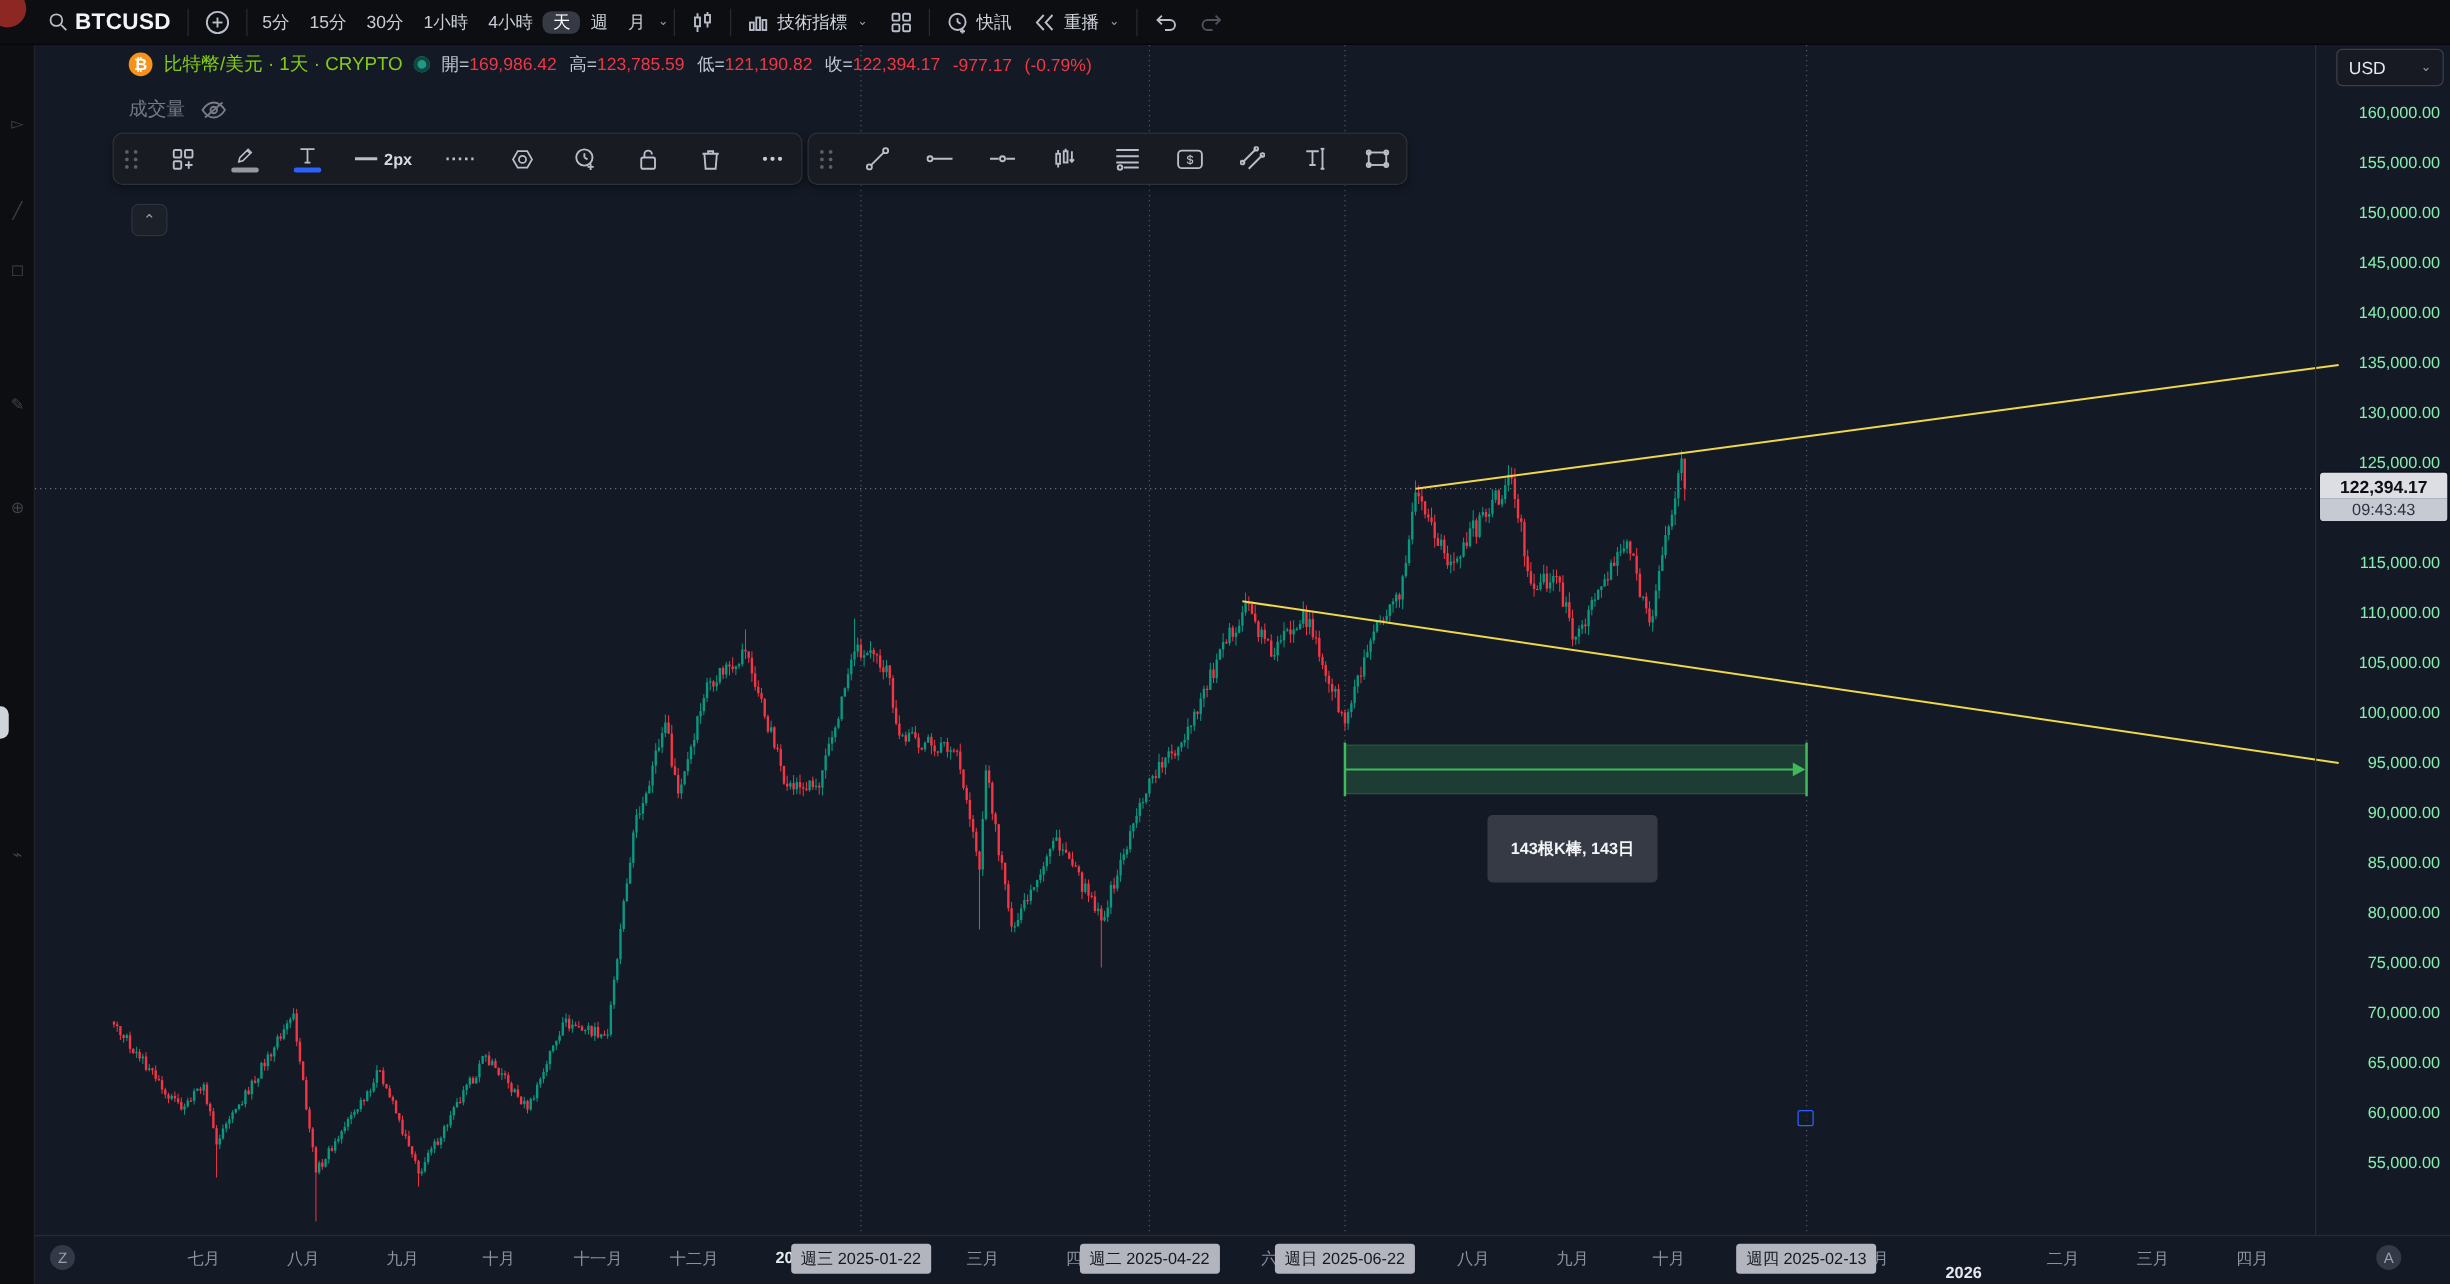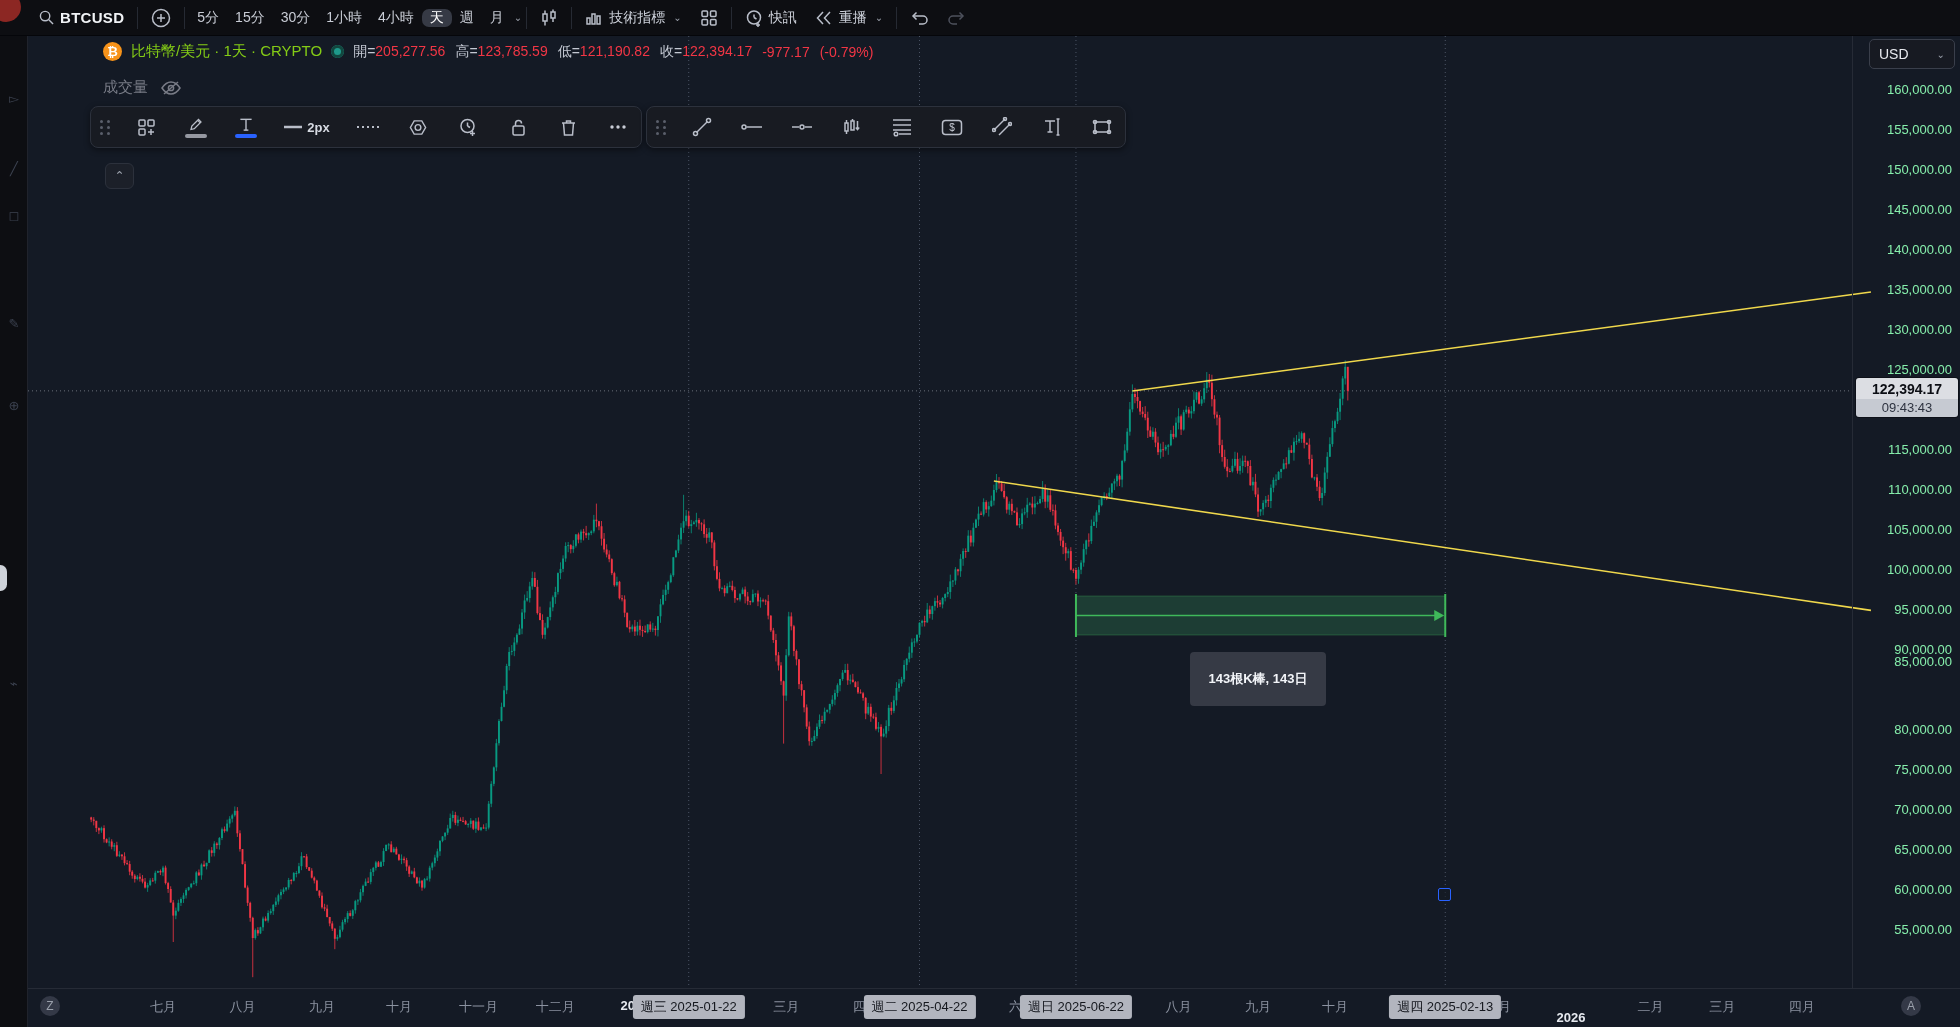--- a/index.html
+++ b/index.html
@@ -7,21 +7,21 @@
     font-family:"Liberation Sans","DejaVu Sans",sans-serif; }
 
   
   #topbar { position:absolute; left:0; top:0; width:1960px; height:36px; background:#0d0e12;
     display:flex; align-items:center; color:#d1d4dc; border-bottom:1px solid #05060a; z-index:50;}
   .tb-item { display:flex; align-items:center; gap:6px; padding:0 9px; height:28px; border-radius:7px;
     font-size:14px; color:#cfd3dc; cursor:pointer; white-space:nowrap;}
   .tb-sep { width:1px; height:22px; background:#262a33; margin:0 4px; flex:none;}
   .tf { padding:0 8px; font-size:14px; color:#c9cdd6;}
   .tf.selected { background:#363a45; border-radius:7px; color:#fff;}
-  .sym { font-weight:bold; font-size:15px; color:#f1f3f6; letter-spacing:.3px;}
+  .sym { font-weight:bold; font-size:18px; color:#f1f3f6; letter-spacing:.3px;}
   .chev { font-size:10px; color:#9aa0ab; margin-left:2px;}
   .dim { color:#4d515c; }
   #logo-blob { position:absolute; left:-9px; top:-8px; width:30px; height:30px; border-radius:50%;
     background:#8c2723; }
   svg.icon { stroke:#b9bec9; fill:none; stroke-width:1.5; }
 
   
   #left-sidebar { position:absolute; left:0; top:36px; width:28px; height:991px; background:#0d0e12;
     border-right:1px solid #20232c; z-index:40;}
   .ls-ic { position:absolute; left:6px; width:16px; height:16px; color:#3c4250; font-size:13px; line-height:16px; text-align:center;}
@@ -1181,21 +1181,21 @@
       <polygon points="1406.25,574 1416.25,579.5 1406.25,585" fill="#3fb95a"></polygon>
       <line x1="1104.3809999999999" y1="355" x2="1842.9569999999999" y2="256" stroke="#f0d84c" stroke-width="1.6"></line>
       <line x1="965.8979999999999" y1="445" x2="1842.9569999999999" y2="574.4" stroke="#f0d84c" stroke-width="1.6"></line>
     </svg>
 
   <div id="legend">
     <div id="btc-badge">₿</div>
     <span id="legend-title">比特幣/美元 · 1天 · CRYPTO</span>
     <div id="status-dot"></div>
     <div id="ohlc">
-      <span><span class="ohlc-lab">開=</span><span class="ohlc-val">205,277.56</span></span>
+      <span><span class="ohlc-lab">開=</span><span class="ohlc-val">169,986.42</span></span>
       <span><span class="ohlc-lab">高=</span><span class="ohlc-val">123,785.59</span></span>
       <span><span class="ohlc-lab">低=</span><span class="ohlc-val">121,190.82</span></span>
       <span><span class="ohlc-lab">收=</span><span class="ohlc-val">122,394.17</span></span>
       <span class="ohlc-val">-977.17</span>
       <span class="ohlc-val">(-0.79%)</span>
     </div>
   </div>
   <div id="volume-row">
     <span>成交量</span>
     <svg class="icon" style="stroke:#787b86" width="22" height="16" viewBox="0 0 22 16">
@@ -1390,21 +1390,21 @@
         <div class="pa-label" style="top: 206px;">140,000.00</div>
         <div class="pa-label" style="top: 246px;">135,000.00</div>
         <div class="pa-label" style="top: 286px;">130,000.00</div>
         <div class="pa-label" style="top: 326px;">125,000.00</div>
         <div class="pa-label" style="top: 406px;">115,000.00</div>
         <div class="pa-label" style="top: 446px;">110,000.00</div>
         <div class="pa-label" style="top: 486px;">105,000.00</div>
         <div class="pa-label" style="top: 526px;">100,000.00</div>
         <div class="pa-label" style="top: 566px;">95,000.00</div>
         <div class="pa-label" style="top: 606px; margin-left: 16px;">90,000.00</div>
-        <div class="pa-label" style="top: 618px;">85,000.00</div>
+        <div class="pa-label" style="top: 646px;">85,000.00</div>
         <div class="pa-label" style="top: 686px;">80,000.00</div>
         <div class="pa-label" style="top: 726px;">75,000.00</div>
         <div class="pa-label" style="top: 766px;">70,000.00</div>
         <div class="pa-label" style="top: 806px;">65,000.00</div>
         <div class="pa-label" style="top: 846px;">60,000.00</div>
         <div class="pa-label" style="top: 886px;">55,000.00</div>
       </div>
     <div id="price-badge" style="top: 341.847px;">
       <div class="row1">122,394.17</div>
       <div class="row2">09:43:43</div>

